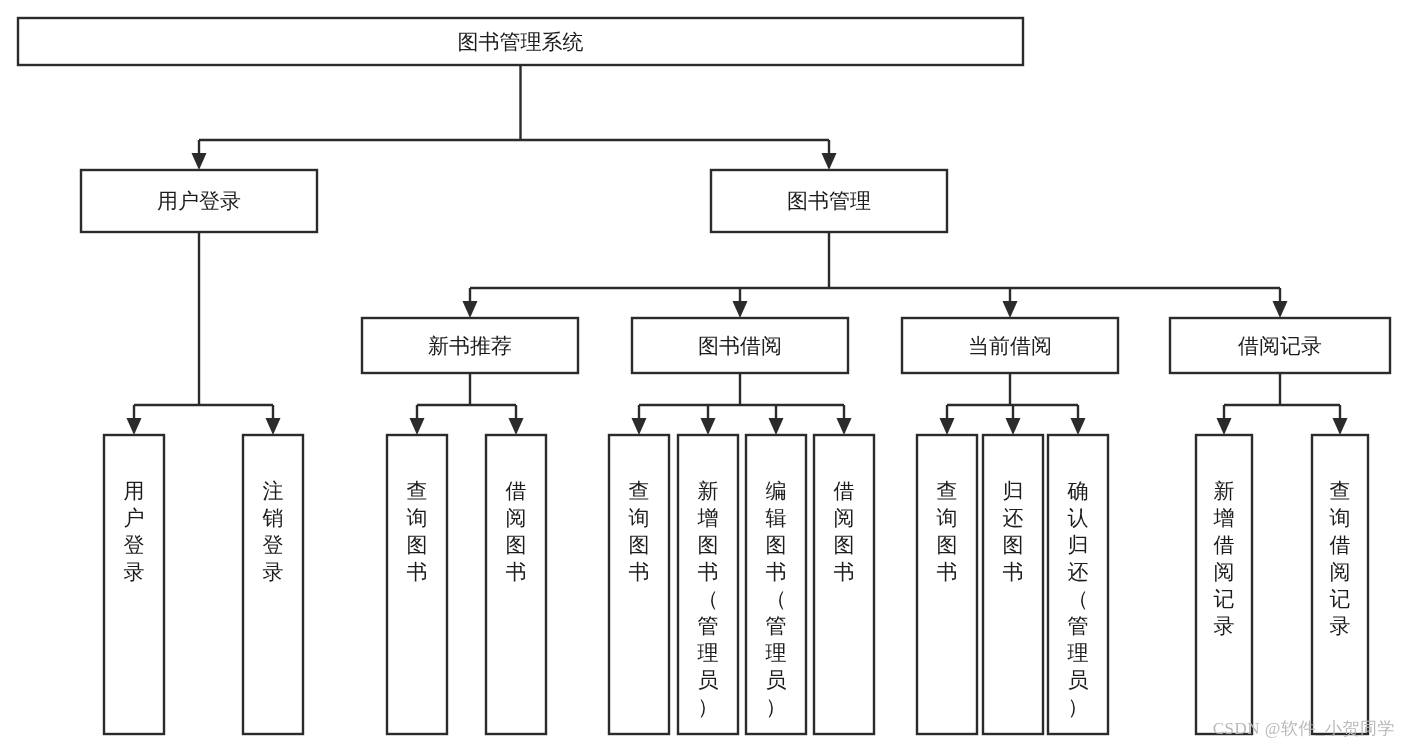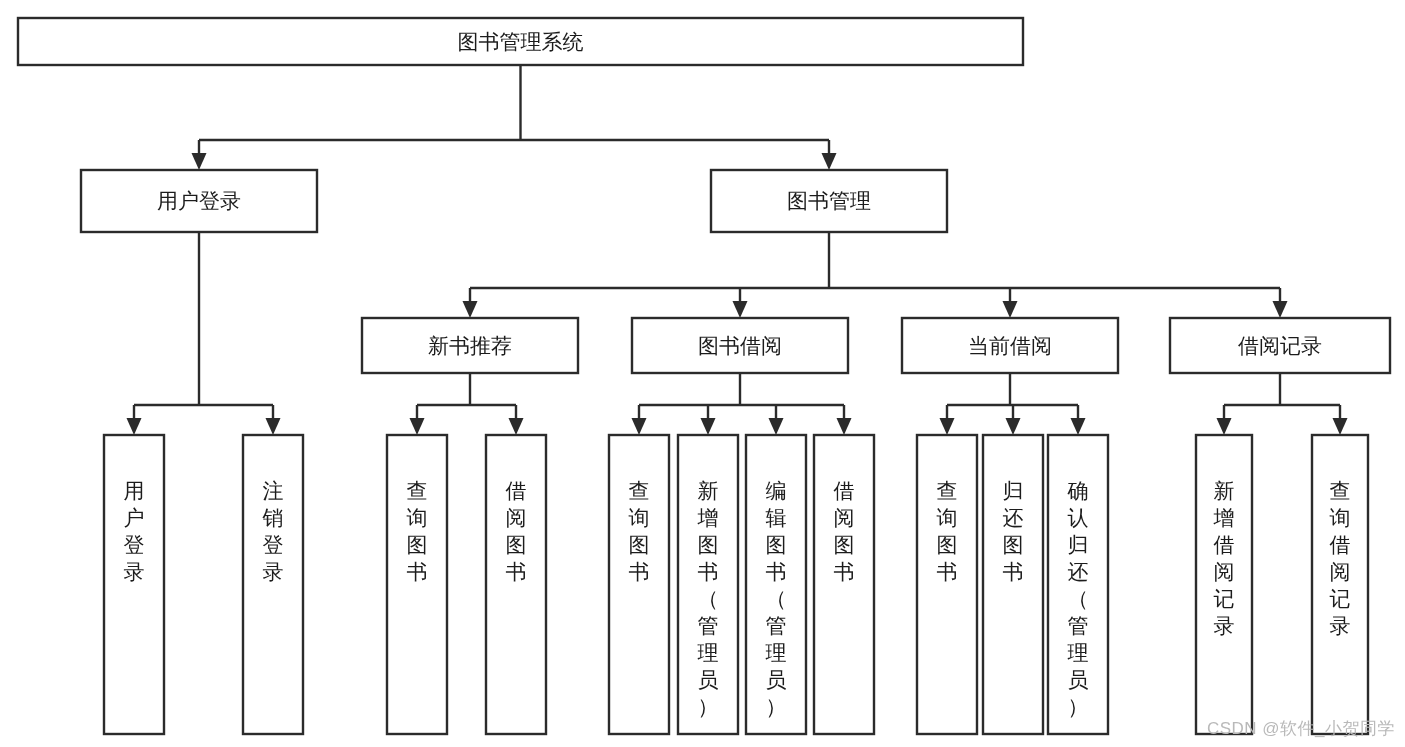--- a/index.html
+++ b/index.html
@@ -17,21 +17,21 @@
     dominant-baseline:middle;text-anchor:middle;
   }
   .vert-label{
     font-family:"DejaVu Sans","Liberation Sans",sans-serif;
     fill:#1c1c1c;font-size:21px;
     text-anchor:middle;
   }
   .vert-label tspan{dominant-baseline:central;}
   .watermark{
     position:absolute;right:10px;bottom:7px;
-    font-family:Liberation Sans, sans-serif;
+    font-family:Liberation Serif, serif;
     font-size:17px;color:#b9b9b9;white-space:nowrap;
     letter-spacing:0.5px;pointer-events:none;
   }
 </style>
 </head>
 <body>
 
 <svg id="diagram" viewBox="0 0 1405 747">
   <g id="connector-layer">
       <g>

